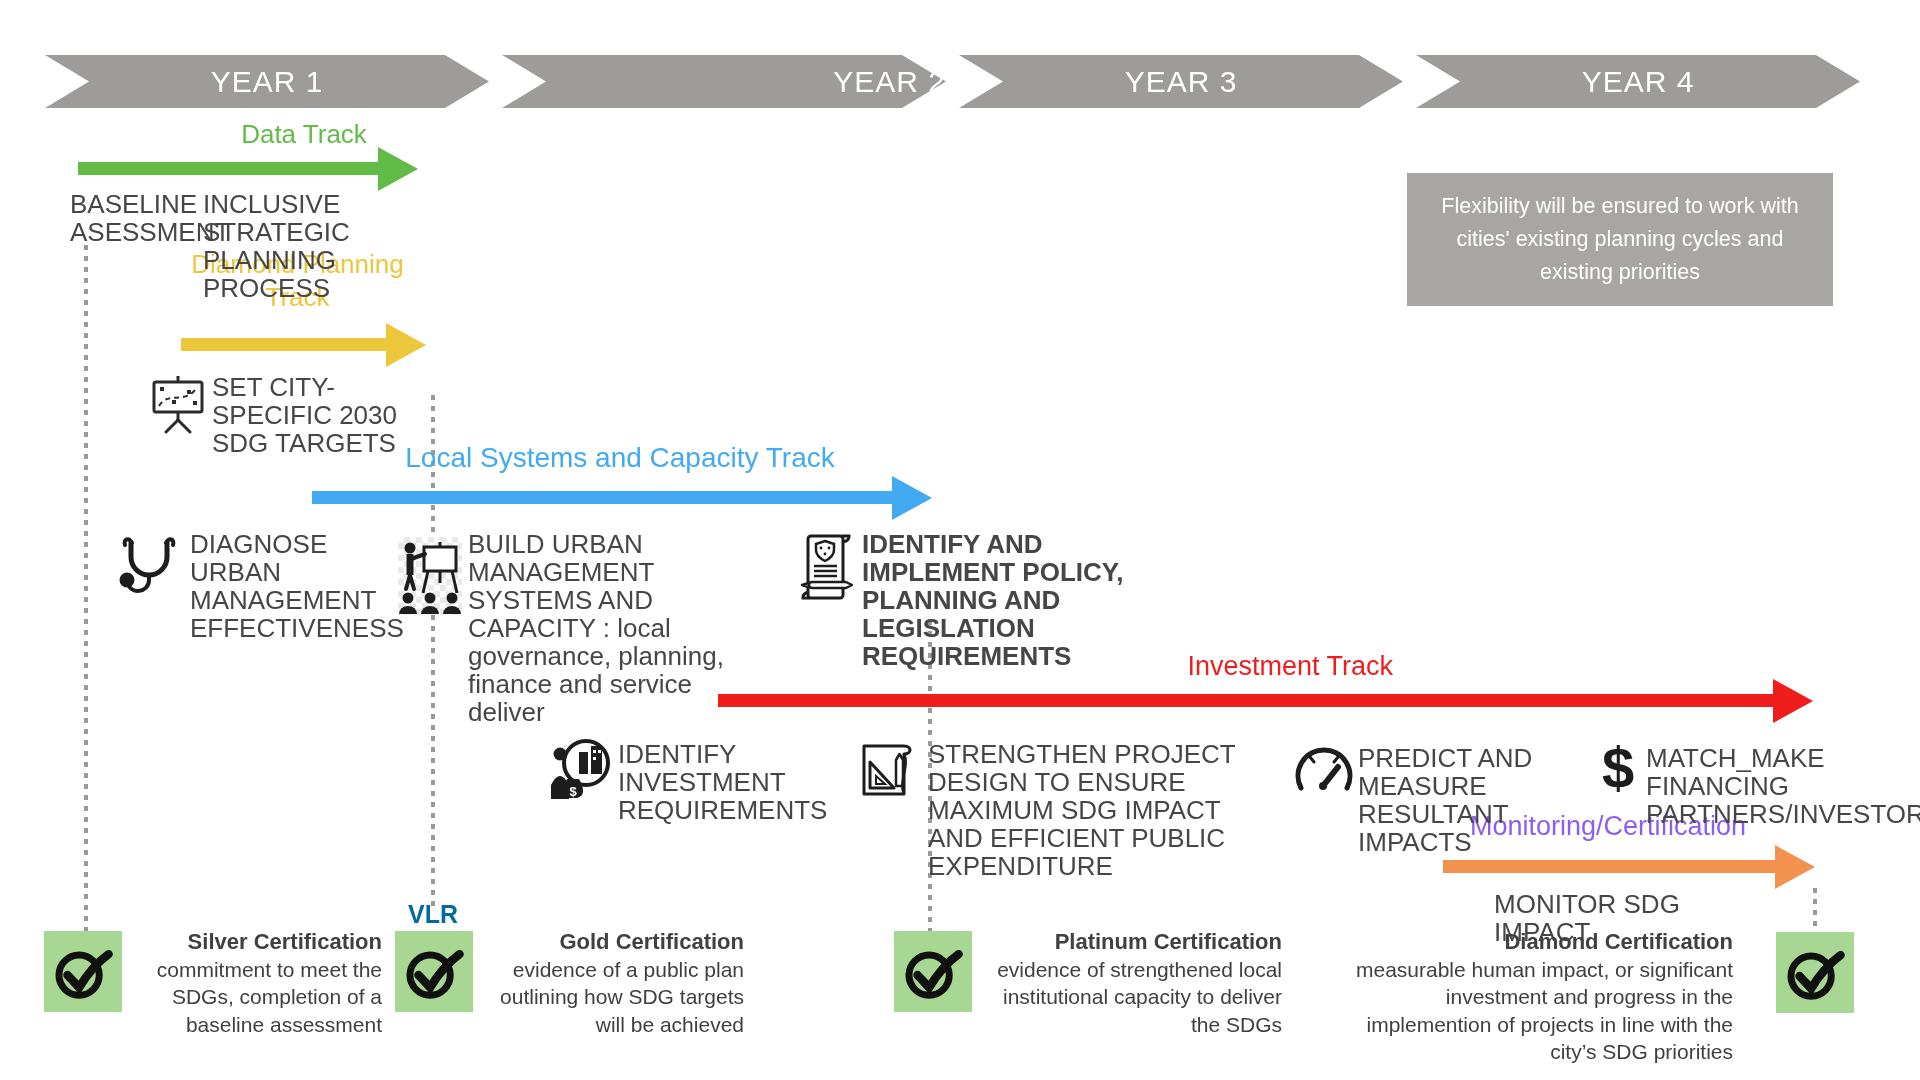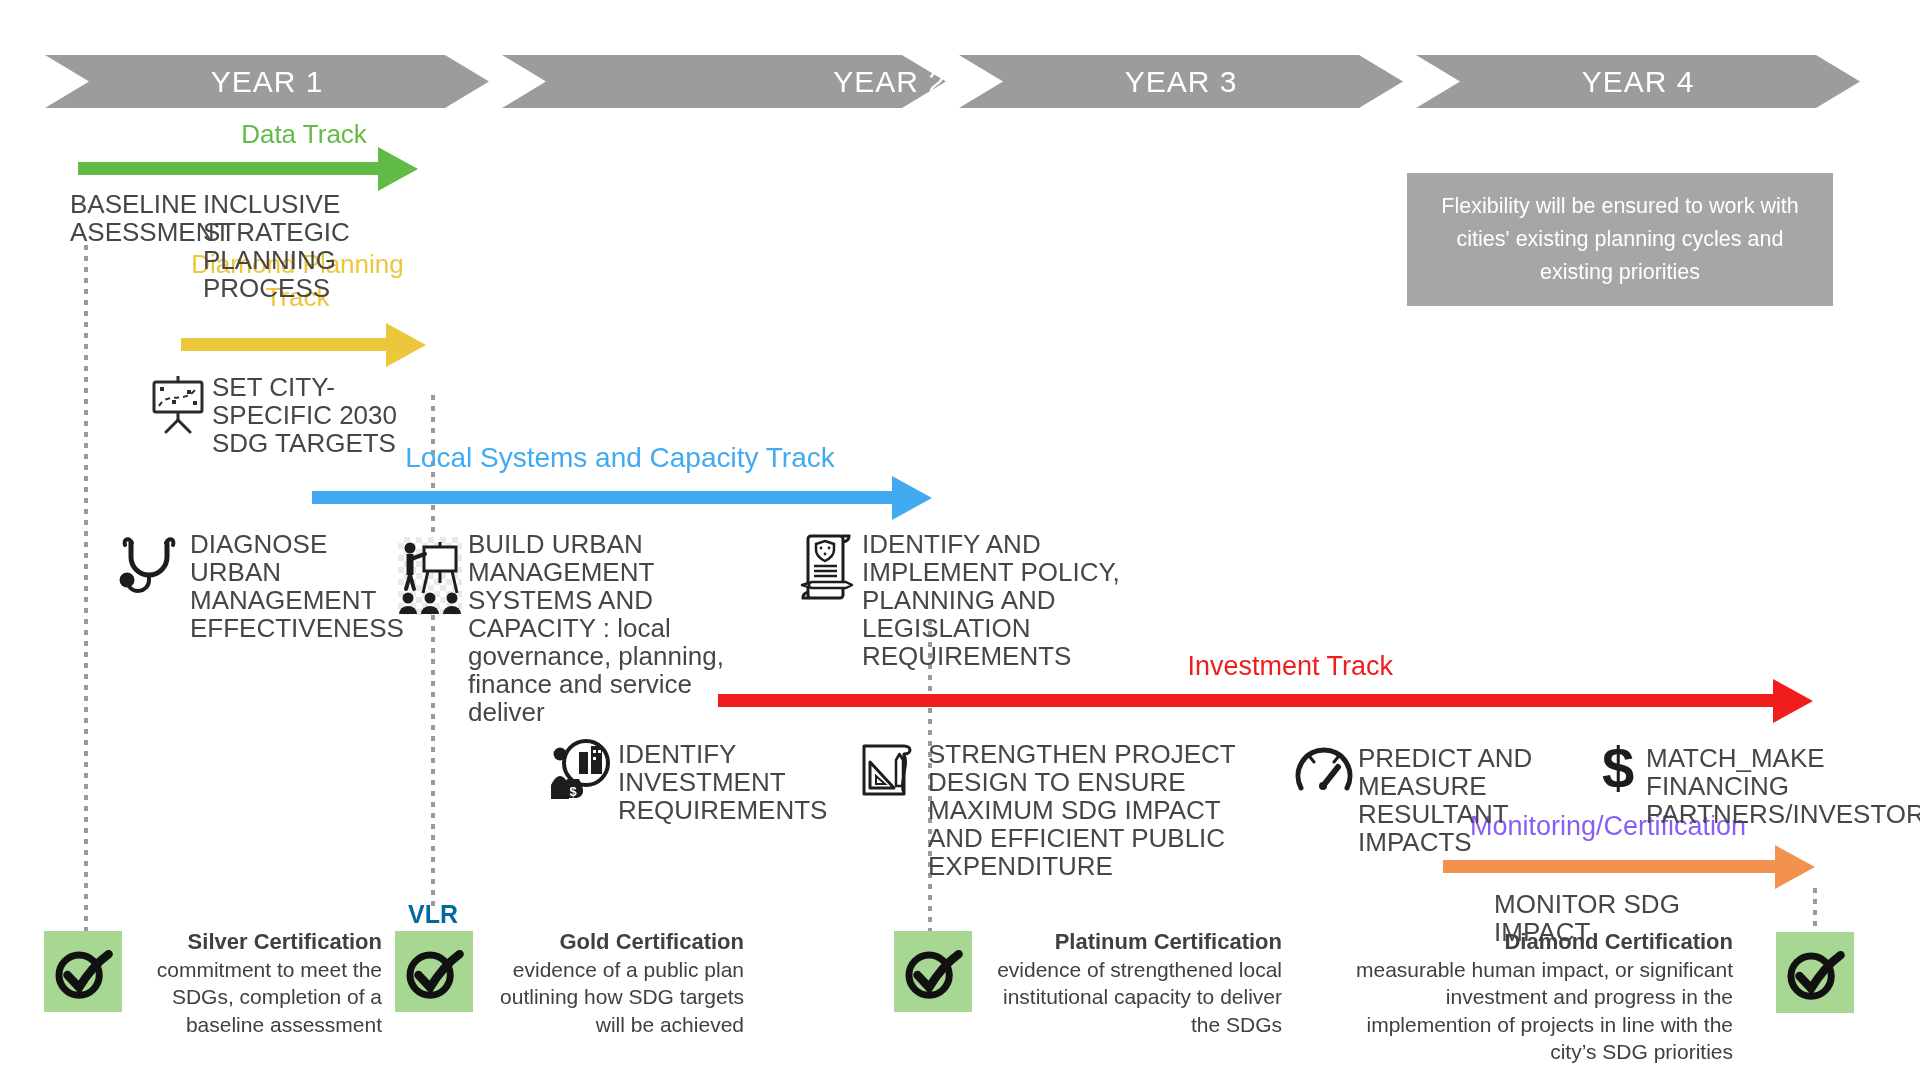--- a/index.html
+++ b/index.html
@@ -135,21 +135,21 @@
       <circle cx="25" cy="20" r="1.4" fill="#1d1d1d" stroke="none"></circle>
       <circle cx="33" cy="20" r="1.4" fill="#1d1d1d" stroke="none"></circle>
       <circle cx="29" cy="26" r="1.4" fill="#1d1d1d" stroke="none"></circle>
       <line x1="18" y1="38" x2="41" y2="38" stroke-width="2.5"></line>
       <line x1="18" y1="43" x2="41" y2="43" stroke-width="2.5"></line>
       <line x1="18" y1="48" x2="41" y2="48" stroke-width="2.5"></line>
       <path d="M6 57 l10 -3 h34 l6 3 -6 3 h-34 z" fill="#fff" stroke-width="2.5" stroke-linejoin="round"></path>
       <circle cx="13" cy="57" r="1.5" fill="#1d1d1d" stroke="none"></circle>
     </svg>
   </div>
-  <div class="step-label" style="left:862px;top:530px;width:292px;">IDENTIFY AND IMPLEMENT POLICY, PLANNING AND LEGISLATION REQUIREMENTS</div>
+  <div class="step-label" style="left:862px;top:530px;width:292px;font-weight:bold;">IDENTIFY AND IMPLEMENT POLICY, PLANNING AND LEGISLATION REQUIREMENTS</div>
 
   <div class="track-title" style="left:1143px;top:650px;width:250px;color:#f01d1d;font-size:27px;text-align:right;">Investment Track</div>
   <div class="shaft" style="left:718px;top:694px;width:1057px;background:#f01d1d;z-index:1;"></div>
   <div class="head" style="left:1773px;top:679px;background:#f01d1d;z-index:1;"></div>
 
   <div class="icon" style="left:548px;top:737px;width:64px;height:66px;">
     <svg width="64" height="66" viewBox="0 0 64 66" fill="none" stroke="#1d1d1d">
       <circle cx="38" cy="26" r="22" stroke-width="4"></circle>
       <g fill="#1d1d1d" stroke="none">
         <rect x="31" y="15" width="9" height="22"></rect>

